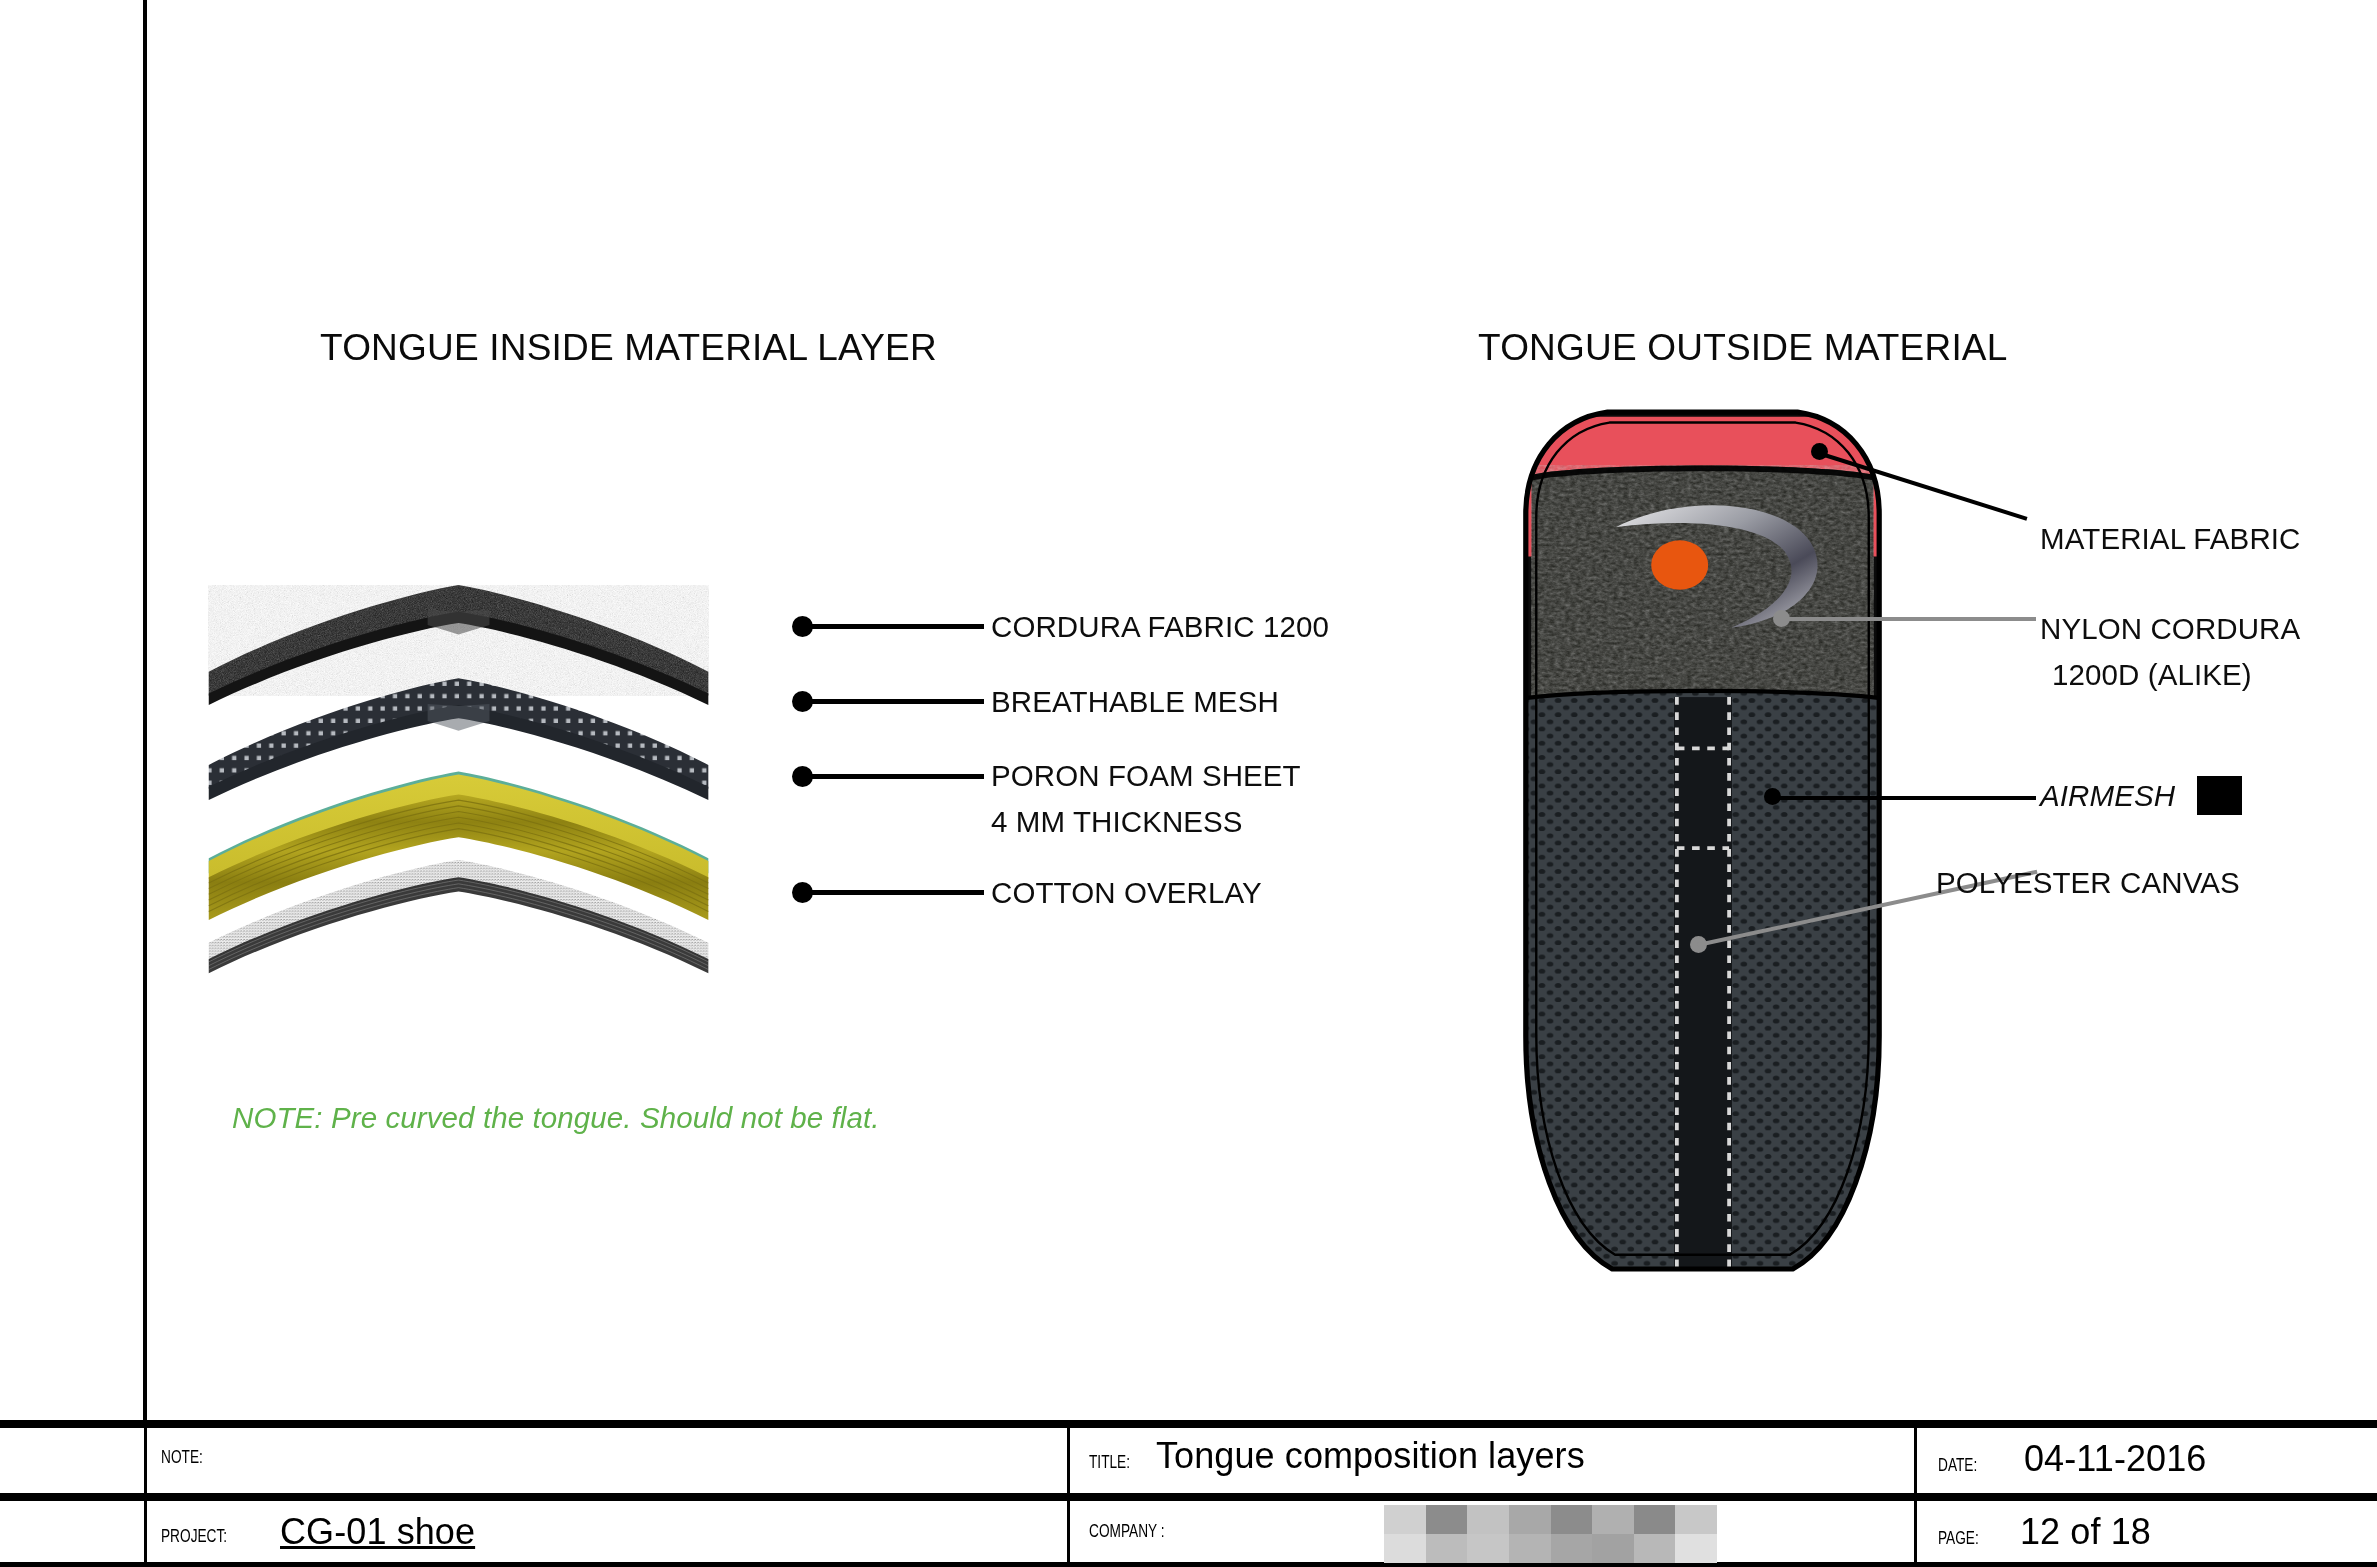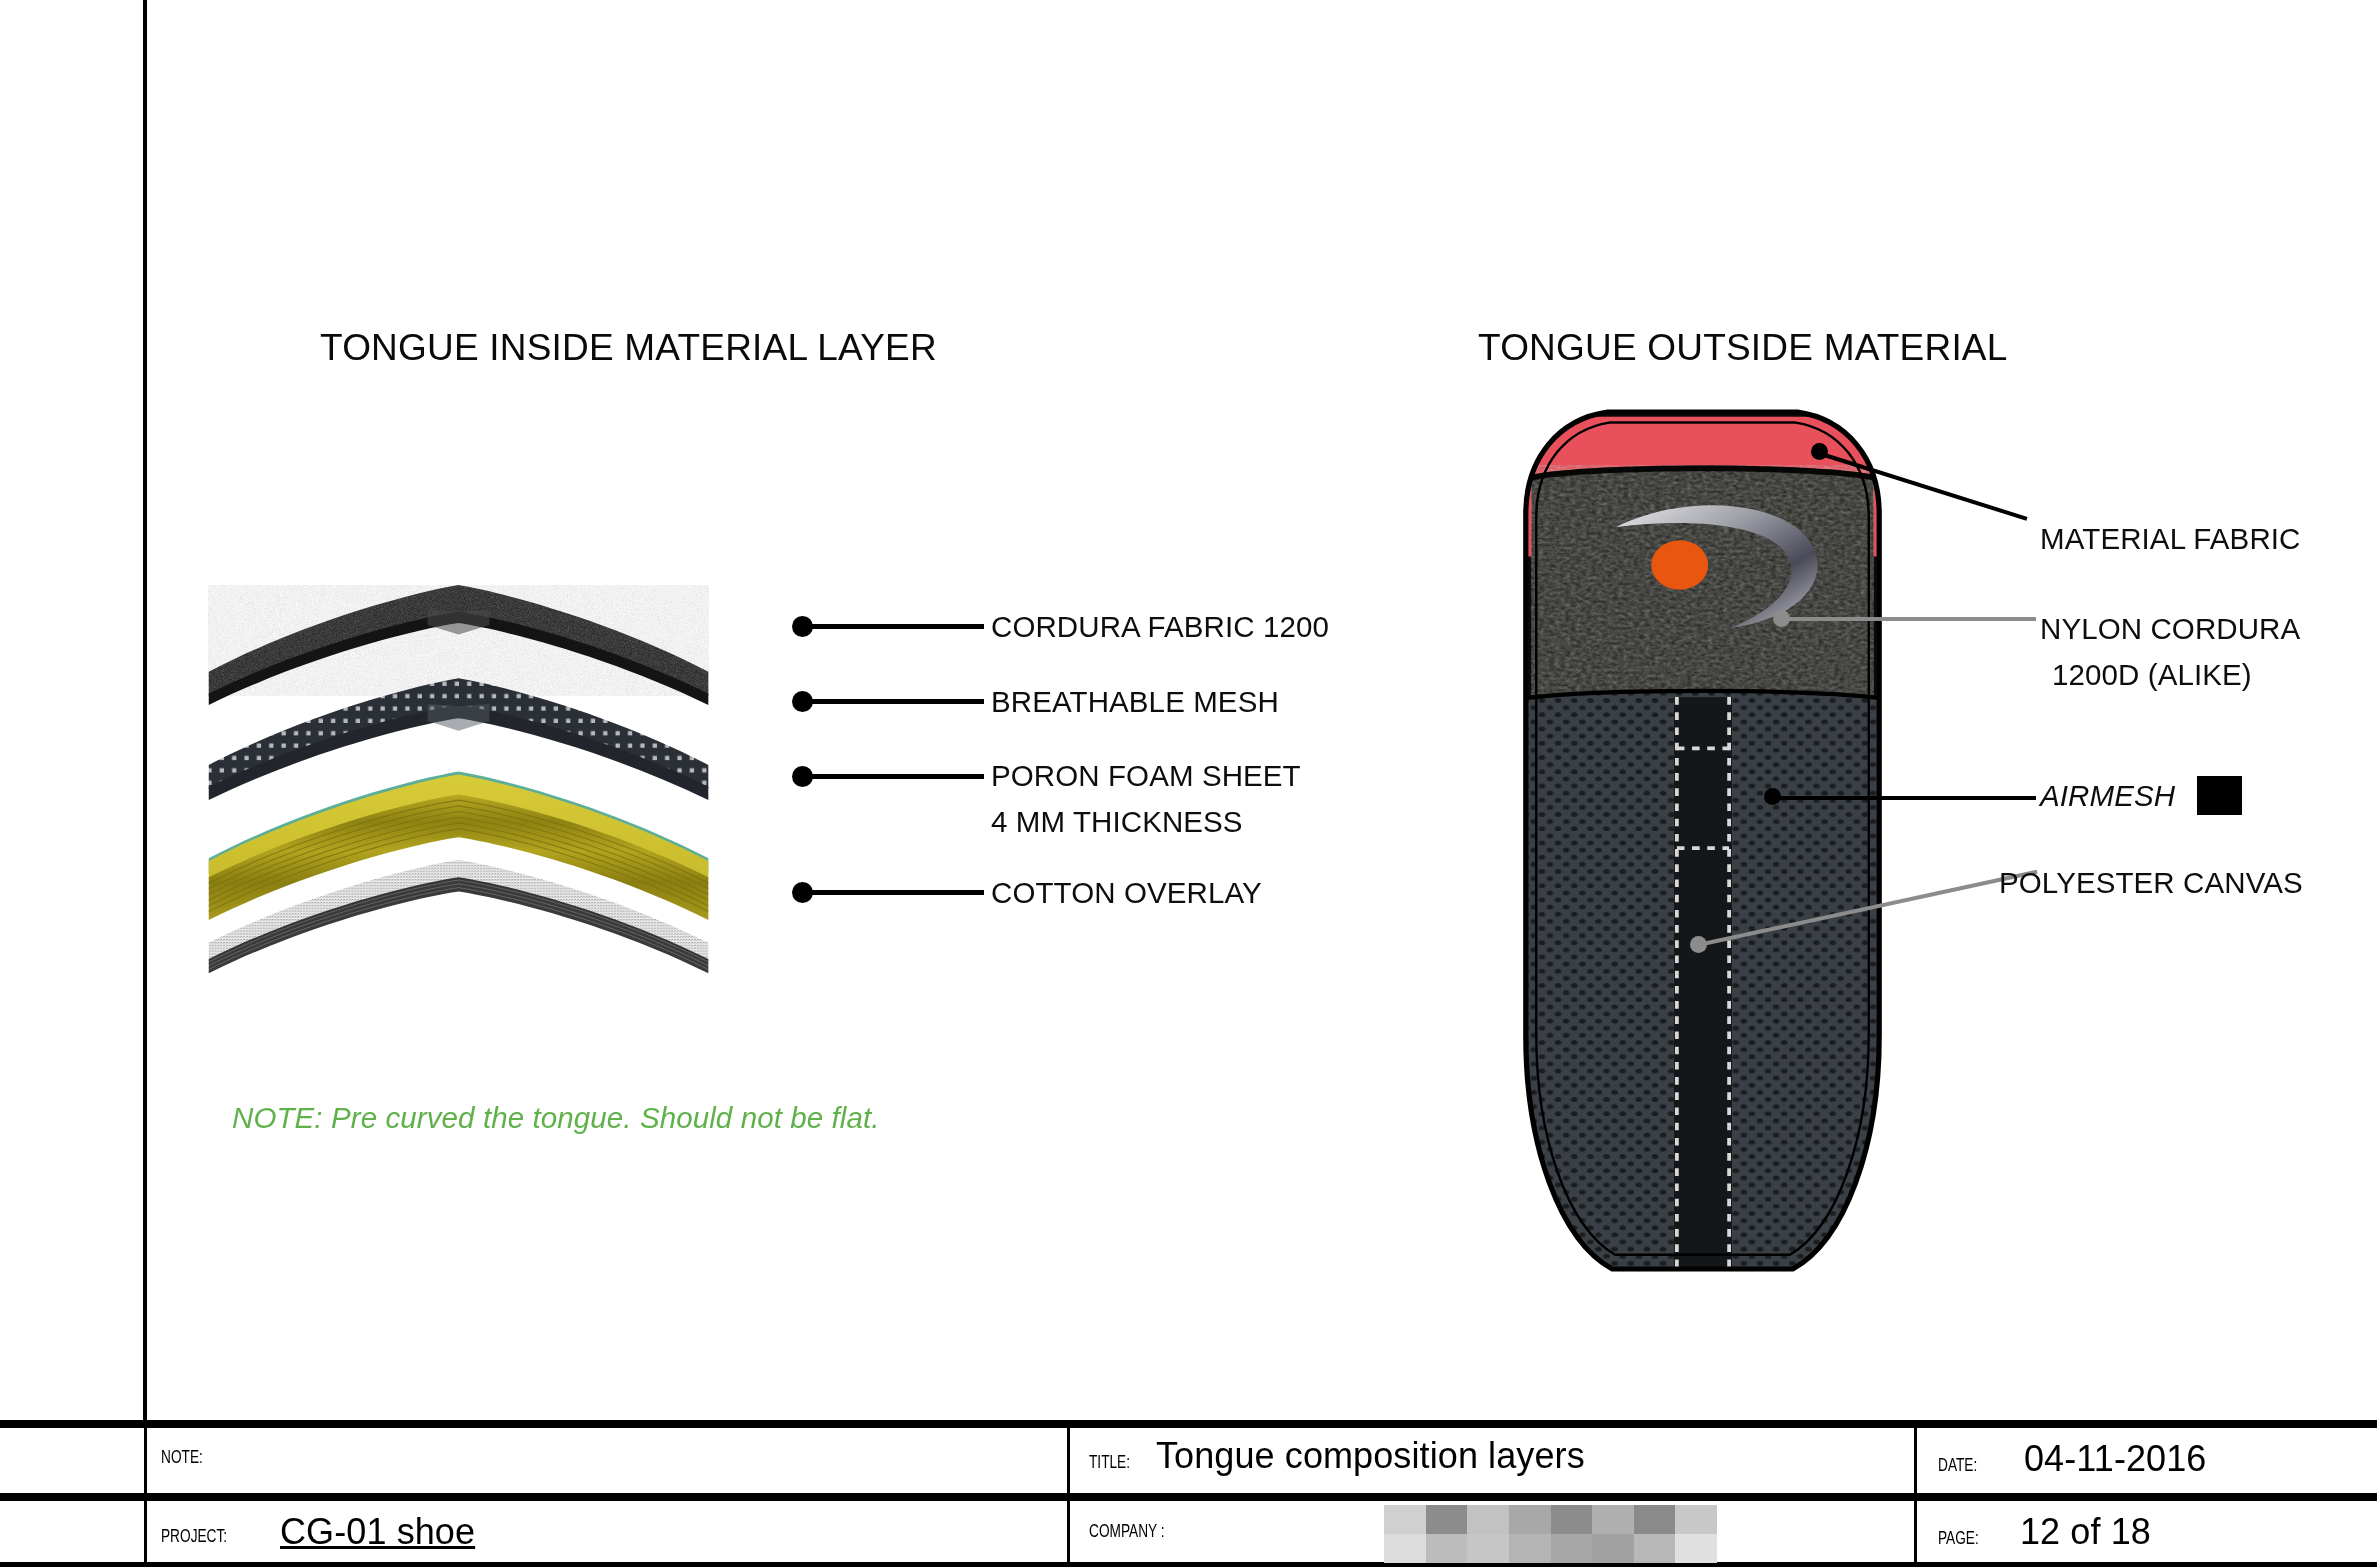--- a/index.html
+++ b/index.html
@@ -262,21 +262,21 @@
   <div class="rlabel" style="left:2040px;top:612px;">NYLON CORDURA</div>
   <div class="rlabel" style="left:2040px;top:658px;margin-left:12px;">1200D (ALIKE)</div>
 
   <div class="rdot" style="left:1764px;top:788px;"></div>
   <div class="rlead" style="left:1772px;top:796px;width:264px;"></div>
   <div class="rlabel" style="left:2040px;top:779px;font-style:italic;">AIRMESH</div>
   <div class="swatch" style="left:2197px;top:776px;"></div>
 
   <div class="rdot gray" style="left:1690px;top:936px;"></div>
   <div class="rlead gray" style="left:1698px;top:943px;width:347px;transform:rotate(-12.2deg);"></div>
-  <div class="rlabel" style="left:1999px;top:866px;">POLYESTER CANVAS</div>
+  <div class="rlabel" style="left:1936px;top:866px;">POLYESTER CANVAS</div>
 
   <div class="tb-key" style="left:161px;top:1446px;">NOTE:</div>
 
   <div class="tb-key" style="left:161px;top:1525px;">PROJECT:</div>
   <div class="tb-val" style="left:280px;top:1511px;text-decoration:underline;">CG-01 shoe</div>
 
   <div class="tb-key" style="left:1089px;top:1451px;">TITLE:</div>
   <div class="tb-val" style="left:1156px;top:1435px;">Tongue composition layers</div>
 
   <div class="tb-key" style="left:1089px;top:1520px;">COMPANY :</div>

